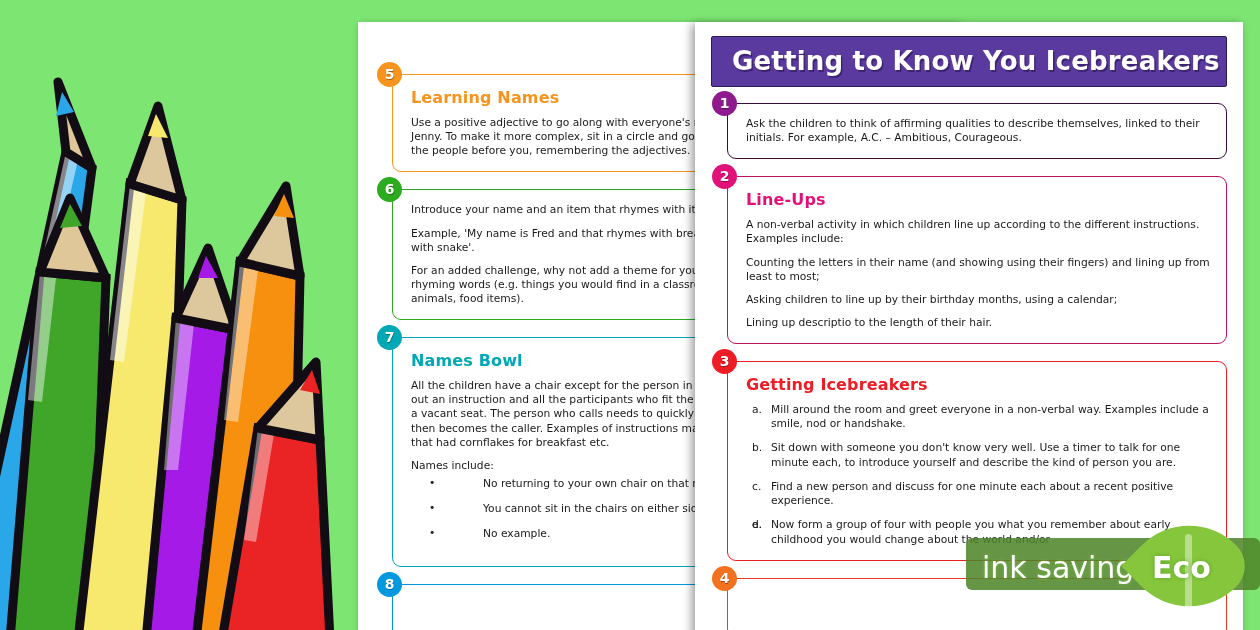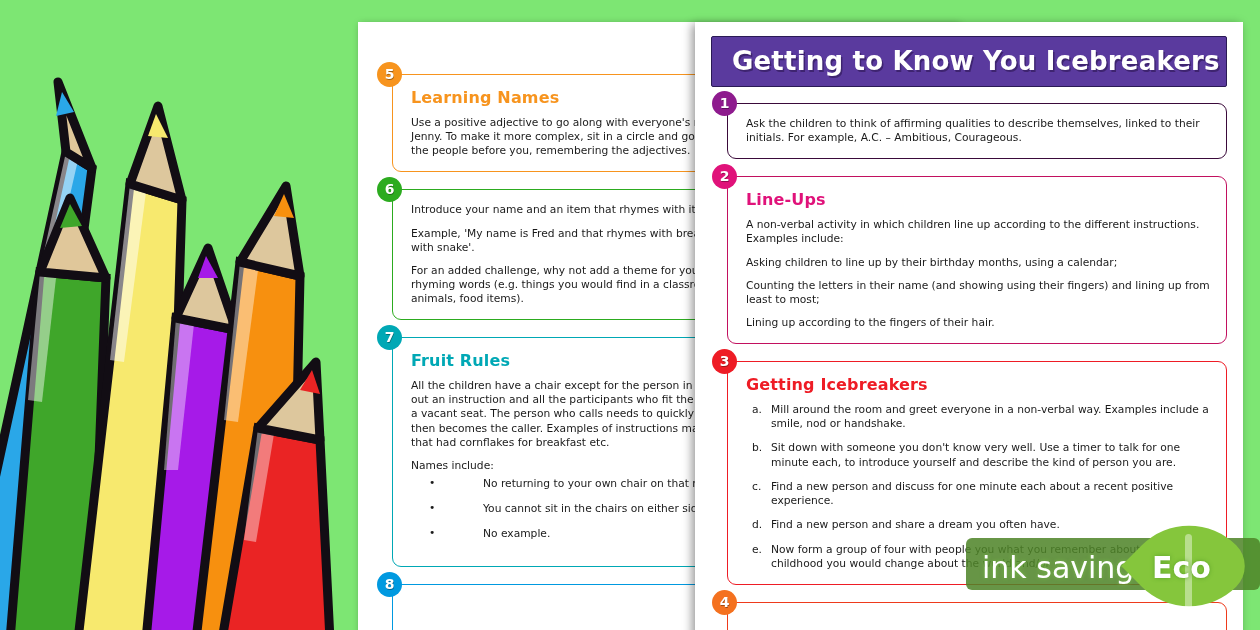--- a/index.html
+++ b/index.html
@@ -226,21 +226,21 @@
         <p>Introduce your name and an item that rhymes with it.</p>
         <p style="margin-bottom:0">Example, 'My name is Fred and that rhymes with bread'; 'My na</p>
         <p>with snake'.</p>
         <p style="margin-bottom:0">For an added challenge, why not add a theme for your</p>
         <p style="margin-bottom:0">rhyming words (e.g. things you would find in a classroom,</p>
         <p style="">animals, food items).</p>
       </div>
 
       <div class="card" style="border-color:#00a8b5">
         <div class="badge" style="background:#00a8b5">7</div>
-        <div class="card-title" style="color:#00a8b5">Fruit Rules</div>
+        <div class="card-title" style="color:#00a8b5">Names Bowl</div>
         <p style="margin-bottom:0">All the children have a chair except for the person in the middl</p>
         <p style="margin-bottom:0">out an instruction and all the participants who fit the descriptio</p>
         <p style="margin-bottom:0">a vacant seat. The person who calls needs to quickly find a sea</p>
         <p style="margin-bottom:0">then becomes the caller. Examples of instructions may include,</p>
         <p>that had cornflakes for breakfast etc.</p>
         <p style="margin-bottom:0">Names include:</p>
         <ul class="bullets">
           <li><span class="bt">•</span><span>No returning to your own chair on that round.</span></li>
           <li><span class="bt">•</span><span>You cannot sit in the chairs on either side of where you</span></li>
           <li><span class="bt">•</span><span>No example.</span></li>
@@ -263,33 +263,33 @@
 
       <div class="card" style="border-color:#3a0a3a">
         <div class="badge" style="background:#8e1b8e">1</div>
         <p>Ask the children to think of affirming qualities to describe themselves, linked to their initials. For example, A.C. – Ambitious, Courageous.</p>
       </div>
 
       <div class="card" style="border-color:#c2105f">
         <div class="badge" style="background:#e0127a">2</div>
         <div class="card-title" style="color:#e0127a">Line-Ups</div>
         <p>A non-verbal activity in which children line up according to the different instructions. Examples include:</p>
+        <p>Counting the letters in their name (and showing using their fingers) and lining up from least to most;</p>
         <p>Asking children to line up by their birthday months, using a calendar;</p>
-        <p>Counting the letters in their name (and showing using their fingers) and lining up from least to most;</p>
-        <p>Lining up according to the fingers of their hair.</p>
+        <p>Lining up descriptio to the length of their hair.</p>
       </div>
 
       <div class="card" style="border-color:#ee1c25">
         <div class="badge" style="background:#ee1c25">3</div>
         <div class="card-title" style="color:#ee1c25">Getting Icebreakers</div>
         <ol class="lettered">
           <li><span class="lt">a.</span><span>Mill around the room and greet everyone in a non-verbal way. Examples include a smile, nod or handshake.</span></li>
           <li><span class="lt">b.</span><span>Sit down with someone you don't know very well. Use a timer to talk for one minute each, to introduce yourself and describe the kind of person you are.</span></li>
           <li><span class="lt">c.</span><span>Find a new person and discuss for one minute each about a recent positive experience.</span></li>
-          <li><span class="lt">d.</span><span>Find a new person and share a dream you often have.</span></li>
+          <li><span class="lt">d.</span></li>
           <li><span class="lt">e.</span><span>Now form a group of four with people you what you remember about early childhood you would change about the world and/or</span></li>
         </ol>
       </div>
 
       <div class="card" style="border-color:#ee3a1c; height:60px">
         <div class="badge" style="background:#f4711f">4</div>
       </div>
 
     </div>
   </div>

